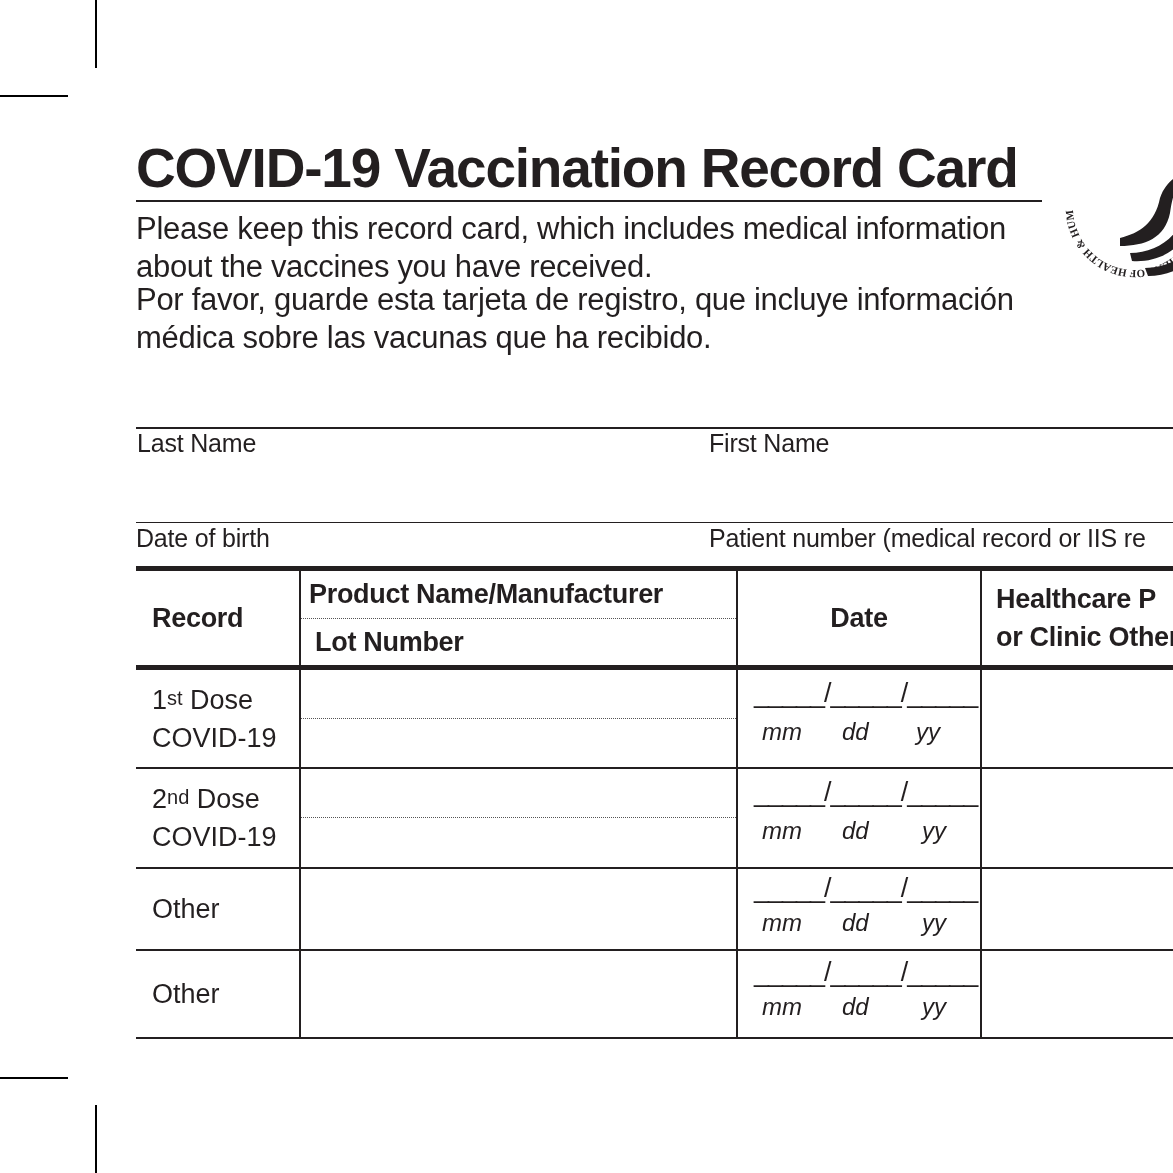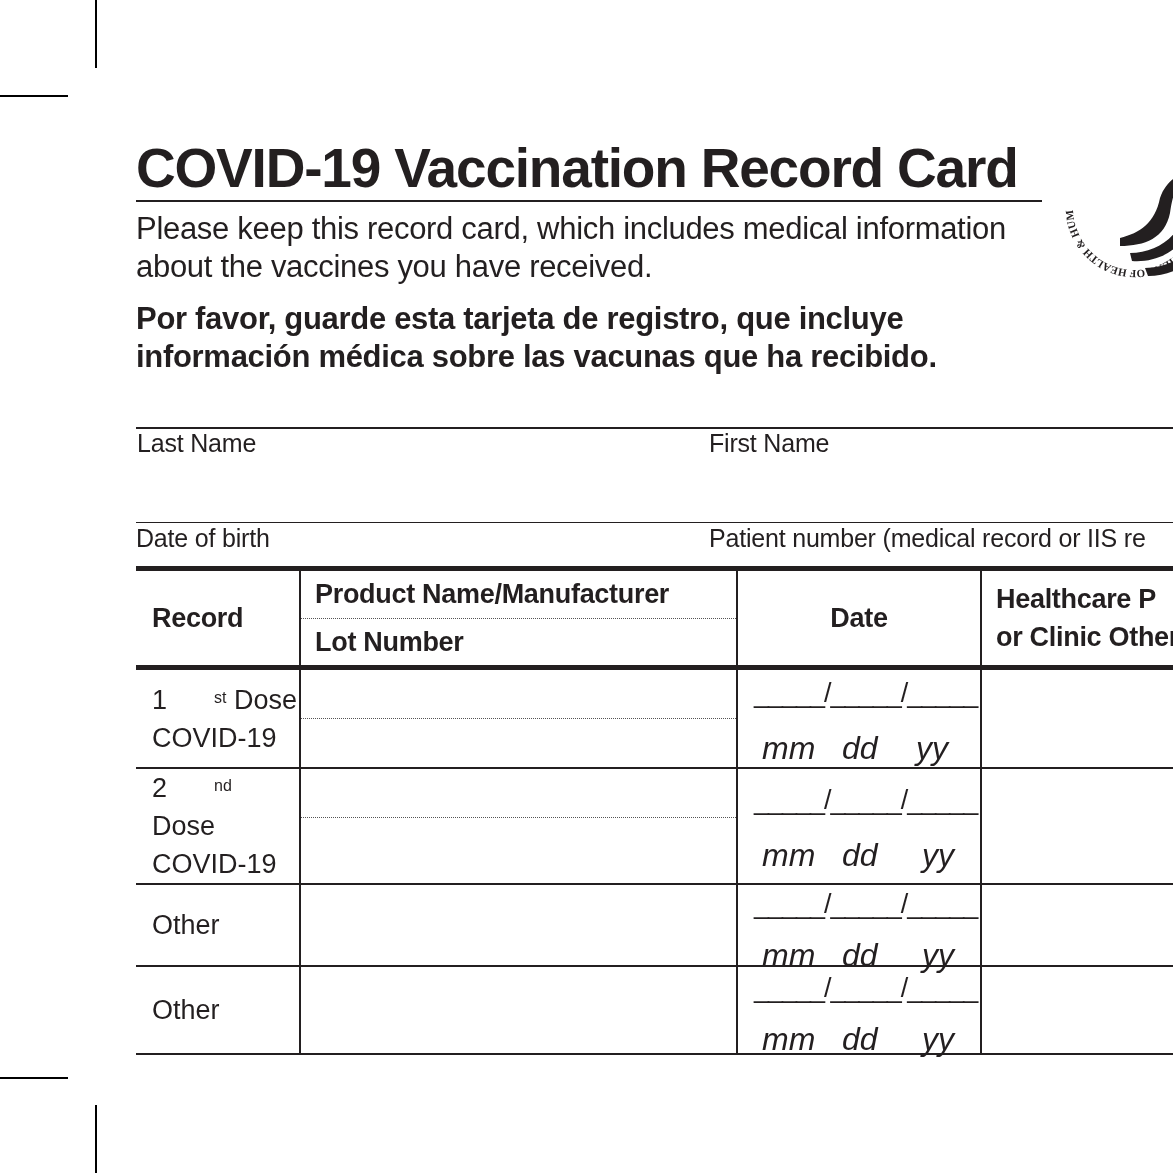--- a/index.html
+++ b/index.html
@@ -14,39 +14,39 @@
   .field-rule.thin{height:1px;}
   .label{font-size:25px;white-space:nowrap;letter-spacing:-0.2px;}
   .italic{}
   table.rec{position:absolute;left:136px;top:566px;border-collapse:collapse;width:1050px;}
   table.rec td{border:2px solid #231f20;padding:0;vertical-align:middle;}
   table.rec td.first{border-left:none;}
   .hdr{font-weight:bold;font-size:27px;letter-spacing:-0.3px;}
   .thead-top{border-top:5px solid #231f20 !important;}
   .thead-bottom{border-bottom:5px solid #231f20 !important;}
   .vacc-label{font-size:27px;padding-left:16px !important;line-height:38px;}
-  sup{font-size:16px;vertical-align:top;position:relative;top:-2px;margin-left:47px;}
+  sup{font-size:20px;vertical-align:top;position:relative;top:-2px;}
   .dotted{border-top:1.5px dotted #555;}
   .date-wrap{position:relative;height:100%;}
   .date-line{position:absolute;left:16px;font-size:27px;letter-spacing:-1px;white-space:nowrap;}
-  .date-sub{position:absolute;font-size:32px;font-style:italic;margin-top:12px;}
+  .date-sub{position:absolute;font-size:24px;font-style:italic;}
 </style>
 </head>
 <body>
 
 <div class="crop" style="left:95px;top:0;width:2px;height:68px;"></div>
 <div class="crop" style="left:0;top:95px;width:68px;height:2px;"></div>
 <div class="crop" style="left:0;top:1077px;width:68px;height:2px;"></div>
 <div class="crop" style="left:95px;top:1105px;width:2px;height:68px;"></div>
 
 <div class="abs title">COVID-19 Vaccination Record Card</div>
 <div class="abs title-rule"></div>
 
 <div class="abs intro" style="top:210px;">Please keep this record card, which includes medical information about the vaccines you have received.</div>
-<div class="abs intro" style="top:300px;font-weight:bold;">Por favor, guarde esta tarjeta de registro, que incluye información médica sobre las vacunas que ha recibido.</div>
+<div class="abs intro" style="top:281px;">Por favor, guarde esta tarjeta de registro, que incluye información médica sobre las vacunas que ha recibido.</div>
 
 <div class="abs seal">
   <svg width="150" height="160" viewBox="0 0 150 160">
     <defs>
         <path id="arc" d="M 75 80 m -62 0 a 62 62 0 1 1 124 0 a 62 62 0 1 1 -124 0"></path>
       </defs>
     <text font-family="Liberation Serif, serif" font-size="11" font-weight="bold" fill="#231f20">
       <textPath href="#arc" startOffset="52%">DEPARTMENT OF HEALTH &amp; HUMAN SERVICES</textPath>
     </text>
     <path d="M60 110 C 80 105, 95 95, 100 70 C 105 55, 115 50, 120 45 L 125 50 C 115 58, 112 70, 110 85 C 105 110, 85 118, 60 118 Z" fill="#231f20"></path>
@@ -71,21 +71,21 @@
 <table class="rec">
   <colgroup>
     <col style="width:164px">
       <col style="width:437px">
       <col style="width:244px">
       <col>
   </colgroup>
   <tbody>
       <tr style="height:50px;">
     <td class="first thead-top thead-bottom hdr vacc-label" rowspan="2">Record</td>
-    <td class="thead-top hdr" style="padding-left:14px;border-bottom:none;">Product Name/Manufacturer</td>
+    <td class="thead-top hdr" style="padding-left:8px;border-bottom:none;">Product Name/Manufacturer</td>
     <td class="thead-top thead-bottom hdr" rowspan="2" style="text-align:center;">Date</td>
     <td class="thead-top thead-bottom hdr" rowspan="2" style="padding-left:14px;line-height:38px;border-right:none;white-space:nowrap;">
       <span>Healthcare P</span><br>
       <span>or Clinic Other</span>
     </td>
   </tr>
   <tr style="height:49px;">
     <td class="thead-bottom hdr dotted" style="padding-left:14px;border-top:1.5px dotted #555;">Lot Number</td>
   </tr>
 

